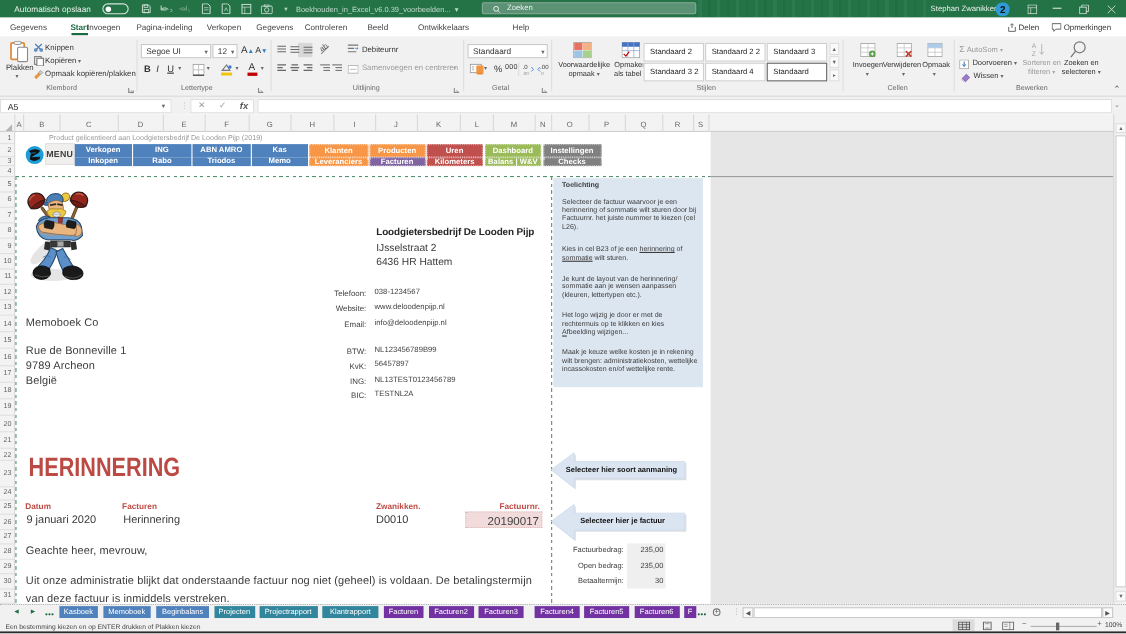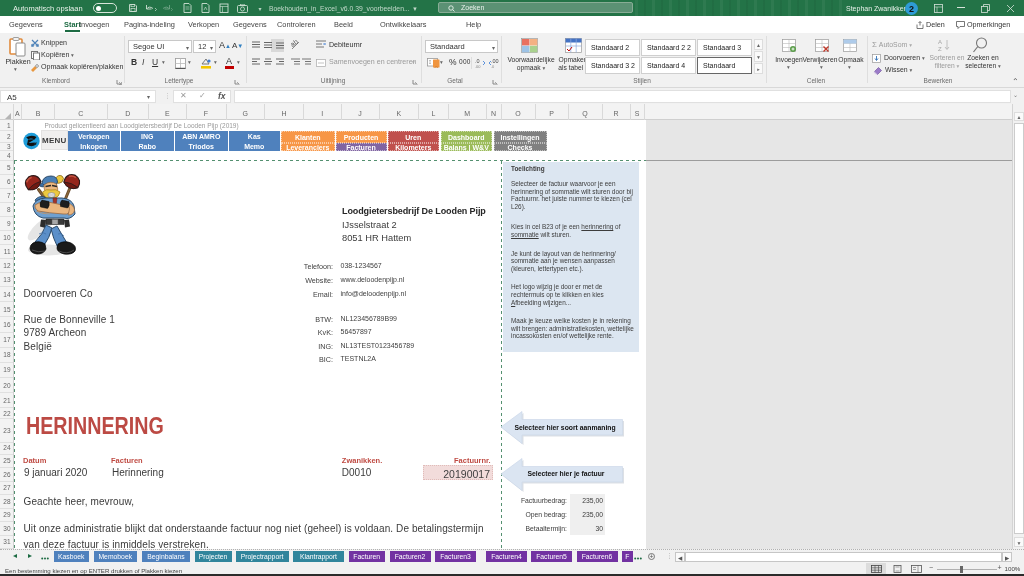--- a/index.html
+++ b/index.html
@@ -571,38 +571,38 @@
   <path d="M36 64 Q39 62 42 66" stroke="#3d6da6" stroke-width="0.7" fill="none"></path>
 
   <path d="M11 73 Q17 70 23 74 L24 79 Q22 84 15 84 Q8 83 8 78 Q8 75 11 73 Z" fill="#1a1a1a" stroke="#000" stroke-width="0.7"></path>
   <path d="M36 74 Q42 70 49 73 Q55 76 53 81 Q50 85 42 84 Q35 82 35 78 Z" fill="#1a1a1a" stroke="#000" stroke-width="0.7"></path>
   <path d="M10 80 Q16 83 23 81" stroke="#555" stroke-width="0.8" fill="none"></path>
   <path d="M37 81 Q45 85 52 80" stroke="#555" stroke-width="0.8" fill="none"></path>
 </svg>
 
 <div class="dt" style="left:342px;top:205.6px;font-size:9px;font-weight:bold;color:#262626;letter-spacing:-0.1px;">Loodgietersbedrijf De Looden Pijp</div>
 <div class="dt" style="left:342px;top:219.6px;font-size:9.3px;">IJsselstraat 2</div>
-<div class="dt" style="left:342px;top:232.5px;font-size:9.3px;">8051 HR Hattem</div>
+<div class="dt" style="left:342px;top:232.5px;font-size:9.3px;">6436 HR Hattem</div>
 
 <div class="dt lab" style="left:233px;top:262px;width:100px;text-align:right;">Telefoon:</div>
 <div class="dt lab" style="left:233px;top:275.9px;width:100px;text-align:right;">Website:</div>
 <div class="dt lab" style="left:233px;top:289.8px;width:100px;text-align:right;">Email:</div>
 <div class="dt lab" style="left:233px;top:314.5px;width:100px;text-align:right;">BTW:</div>
 <div class="dt lab" style="left:233px;top:328.1px;width:100px;text-align:right;">KvK:</div>
 <div class="dt lab" style="left:233px;top:341.6px;width:100px;text-align:right;">ING:</div>
 <div class="dt lab" style="left:233px;top:355.2px;width:100px;text-align:right;">BIC:</div>
 <div class="dt val" style="left:340.5px;top:262px;">038-1234567</div>
 <div class="dt val" style="left:340.5px;top:275.9px;">www.deloodenpijp.nl</div>
 <div class="dt val" style="left:340.5px;top:289.8px;">info@deloodenpijp.nl</div>
 <div class="dt val" style="left:340.5px;top:314.5px;">NL123456789B99</div>
 <div class="dt val" style="left:340.5px;top:328.1px;">56457897</div>
 <div class="dt val" style="left:340.5px;top:341.6px;">NL13TEST0123456789</div>
 <div class="dt val" style="left:340.5px;top:355.2px;">TESTNL2A</div>
 
-<div class="dt" style="left:23.5px;top:288.2px;font-size:10px;letter-spacing:0.1px;">Doorvoeren Co</div>
+<div class="dt" style="left:23.5px;top:288.2px;font-size:10px;letter-spacing:0.1px;">Memoboek Co</div>
 <div class="dt" style="left:23.5px;top:314px;font-size:10px;letter-spacing:0.1px;">Rue de Bonneville 1</div>
 <div class="dt" style="left:23.5px;top:327.4px;font-size:10px;letter-spacing:0.1px;">9789 Archeon</div>
 <div class="dt" style="left:23.5px;top:340.9px;font-size:10px;letter-spacing:0.1px;">België</div>
 
 <div class="dt" style="left:26px;top:412.2px;font-size:24px;font-weight:bold;color:#bc4a44;transform:scaleX(0.82);transform-origin:0 0;">HERINNERING</div>
 
 <div class="dt" style="left:23px;top:455.6px;font-size:7.5px;font-weight:bold;color:#bf4a42;">Datum</div>
 <div class="dt" style="left:111px;top:455.6px;font-size:7.5px;font-weight:bold;color:#bf4a42;">Facturen</div>
 <div class="dt" style="left:341.8px;top:455.6px;font-size:7.5px;font-weight:bold;color:#bf4a42;">Zwanikken.</div>
 <div class="dt" style="left:390px;top:455.6px;width:100.7px;text-align:right;font-size:7.5px;font-weight:bold;color:#bf4a42;">Factuurnr.</div>

